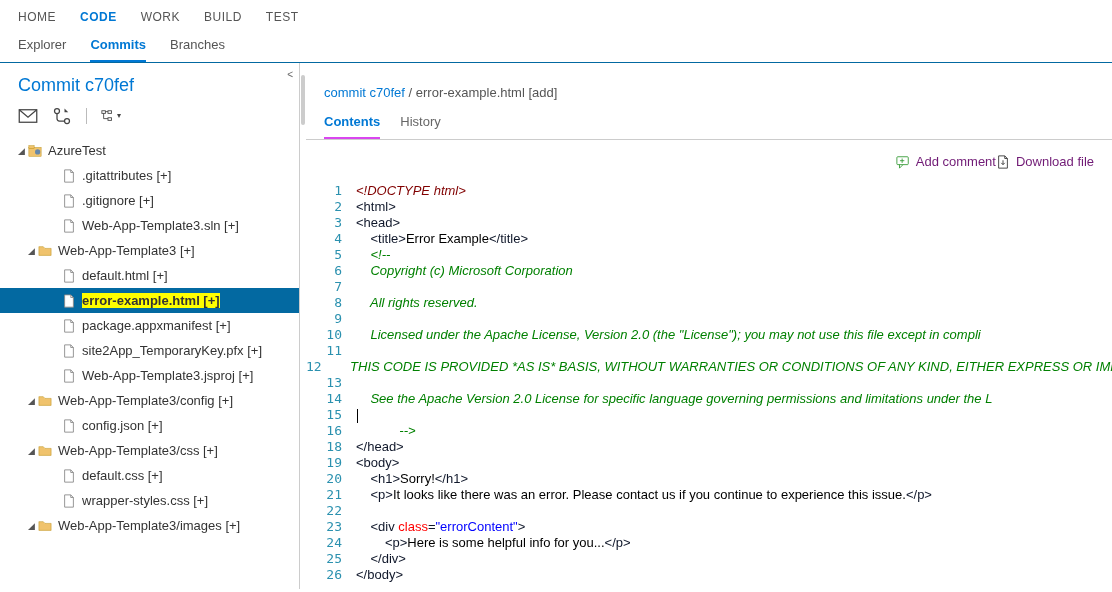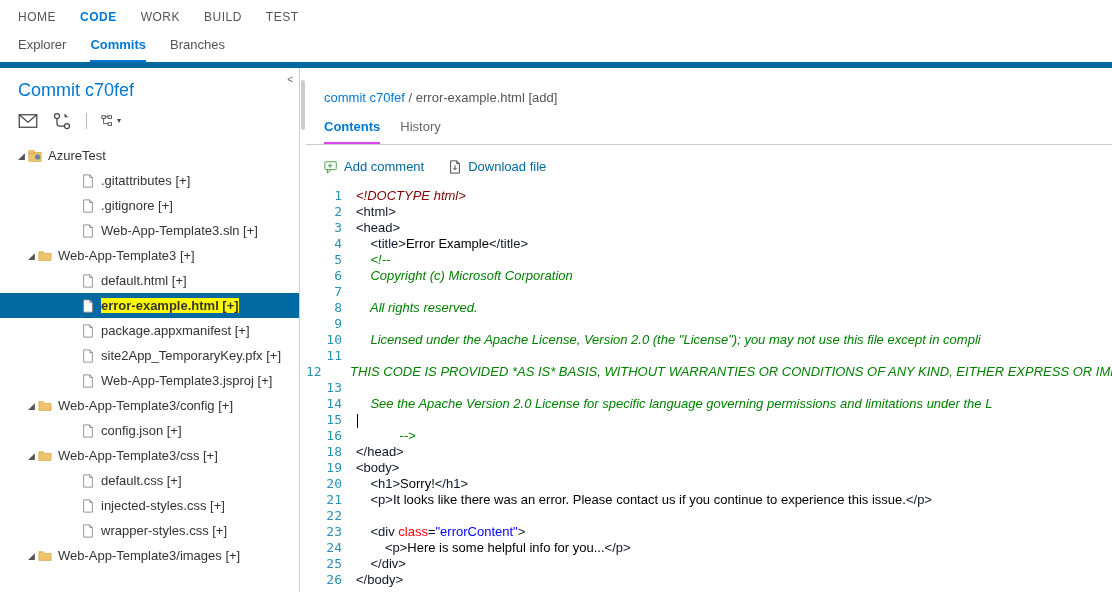--- a/index.html
+++ b/index.html
@@ -1,48 +1,48 @@
 <!DOCTYPE html>
 <html><head>
 <meta charset="utf-8">
 <style>
 * { margin:0; padding:0; box-sizing:border-box; font-family:"Segoe UI",Arial,sans-serif; font-size:13px; }
 body { background:#fff; color:#333; width:1112px; height:592px; overflow:hidden; }
 .topnav { display:flex; gap:24px; padding:10px 18px 6px; border-bottom:1px solid transparent; }
 .topnav a { color:#555; letter-spacing:0.5px; font-size:12px; cursor:pointer; }
 .topnav a.active { color:#0078d4; font-weight:600; }
-.subnav { display:flex; gap:24px; padding:6px 18px 0; border-bottom:6px solid #0369a1; }
+.subnav { display:flex; gap:24px; padding:6px 18px 0; border-bottom:1px solid #0369a1; }
 .subnav a { color:#555; padding-bottom:8px; cursor:pointer; }
 .subnav a.active { color:#0078d4; font-weight:600; border-bottom:2px solid #0078d4; }
 .main { display:flex; height:calc(100% - 66px); }
 .sidebar { width:300px; border-right:1px solid #ccc; display:flex; flex-direction:column; position:relative; }
 .collapse-chevron { position:absolute; right:6px; top:6px; font-size:10px; color:#666; cursor:pointer; }
 .commit-title { color:#0078d4; font-size:18px; font-weight:400; padding:12px 18px 10px; }
 .toolbar { display:flex; gap:14px; padding:0 18px 12px; color:#444; align-items:center; }
 .toolbar .ico { width:20px; cursor:pointer; font-size:14px; display:flex; align-items:center; }
 .toolbar .divider { border-left:1px solid #bbb; height:16px; }
 .tree { flex:1; overflow-y:auto; overflow-x:hidden; padding-bottom:10px; }
 .tree-row { display:flex; align-items:center; height:25px; padding-left:18px; cursor:pointer; white-space:nowrap; }
 .tree-row.depth1 { padding-left:28px; }
-.tree-row.depth2 { padding-left:71px; }
+.tree-row.depth2 { padding-left:52px; }
 .tree-row.selected-row { background:#0369a1; }
 .tree-row .twisty { width:10px; font-size:9px; color:#555; }
 .tree-row .fico { width:18px; display:inline-flex; align-items:center; justify-content:flex-start; }
 .tree-row .label { margin-left:2px; }
 .tree-row .label.highlight { background:#ffff00; font-weight:600; }
 .folder-icon svg, .file-icon svg, .root-icon svg { width:14px; height:14px; }
 .content { flex:1; display:flex; flex-direction:column; overflow:hidden; }
 .splitter { width:6px; display:flex; justify-content:center; }
 .splitter-handle { width:4px; height:50px; background:#ccc; margin-top:12px; border-radius:2px; }
 .breadcrumb { padding:16px 18px 6px; font-size:20px; color:#555; font-weight:300; }
 .breadcrumb .cl { color:#0078d4; }
 .tabs { display:flex; gap:20px; padding:6px 18px 0; border-bottom:1px solid #ccc; }
 .tabs a { color:#666; padding-bottom:8px; font-size:13px; cursor:pointer; }
 .tabs a.active { color:#0078d4; font-weight:600; border-bottom:2px solid #d946ef; }
-.actions { display:flex; gap:24px; padding:14px 18px 10px; color:#0369a1; }
+.actions { display:flex; padding:14px 18px 10px; color:#701a75;justify-content:flex-end; }
 .actions .act { display:flex; align-items:center; gap:6px; cursor:pointer; }
 .actions .aico { width:14px; height:14px; display:inline-flex; }
 .codeview { flex:1; overflow:auto; font-family:Consolas,monospace; font-size:12px; padding:4px 0; }
 .coderow { display:flex; height:16px; line-height:16px; }
 .lineno { width:50px; text-align:right; padding-right:14px; color:#2b91af; font-family:Consolas,monospace; }
 .codetxt { white-space:pre; font-family:Consolas,monospace; }
 .cursor-bar { border-left:1px solid #000; height:14px; display:inline-block; vertical-align:middle; margin-left:1px; }
 
 .t-tag { color:#0f172a; }
 .t-attr { color:#ff0000; }
@@ -237,30 +237,20 @@
           <span class="label">default.css [+]</span>
         </div>
         <div class="tree-row depth2">
           <span class="twisty"></span>
           <span class="fico file-icon">
             <svg viewBox="0 0 16 16">
               <path d="M3 1 H10 L13 4 V15 H3 Z" fill="#fff" stroke="#888"></path>
               <path d="M10 1 V4 H13" fill="none" stroke="#888"></path>
             </svg>
           </span>
-          <span class="label">injected-styles.css [+]</span>
-        </div>
-        <div class="tree-row depth2">
-          <span class="twisty"></span>
-          <span class="fico file-icon">
-            <svg viewBox="0 0 16 16">
-              <path d="M3 1 H10 L13 4 V15 H3 Z" fill="#fff" stroke="#888"></path>
-              <path d="M10 1 V4 H13" fill="none" stroke="#888"></path>
-            </svg>
-          </span>
           <span class="label">wrapper-styles.css [+]</span>
         </div>
         <div class="tree-row depth1">
           <span class="twisty">◢</span>
           <span class="fico folder-icon">
             <svg viewBox="0 0 16 16">
               <path d="M1 3 H6 L8 5 H15 V13 H1 Z" fill="#f0c36d" stroke="#b38600" stroke-width="0.5"></path>
             </svg>
           </span>
           <span class="label">Web-App-Template3/images [+]</span>

